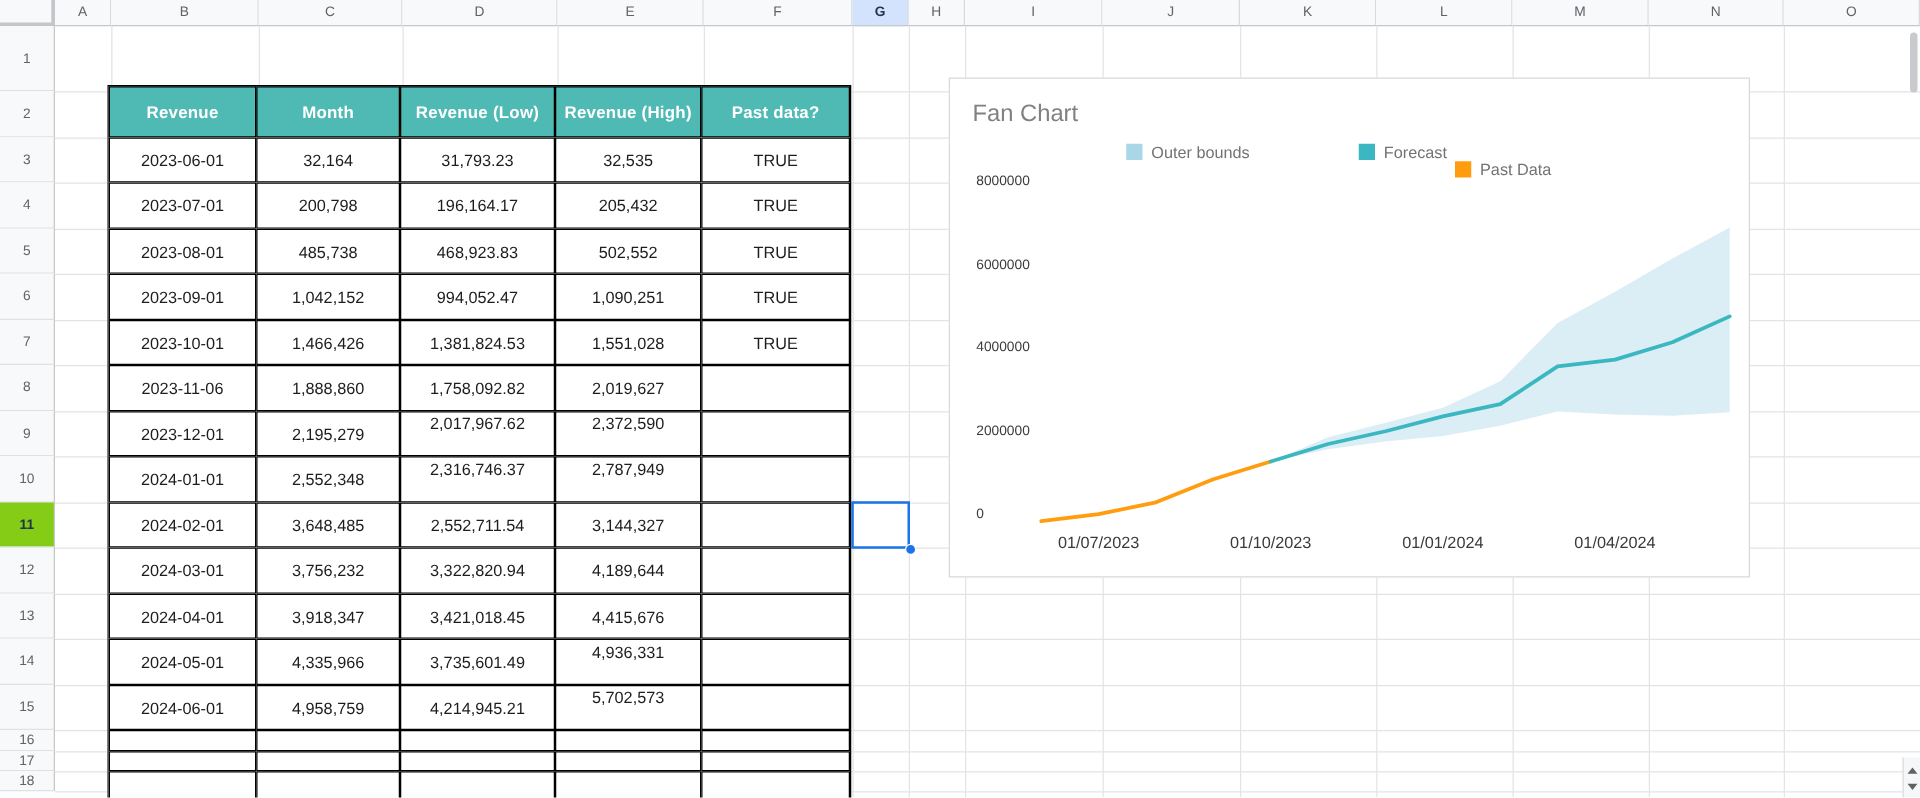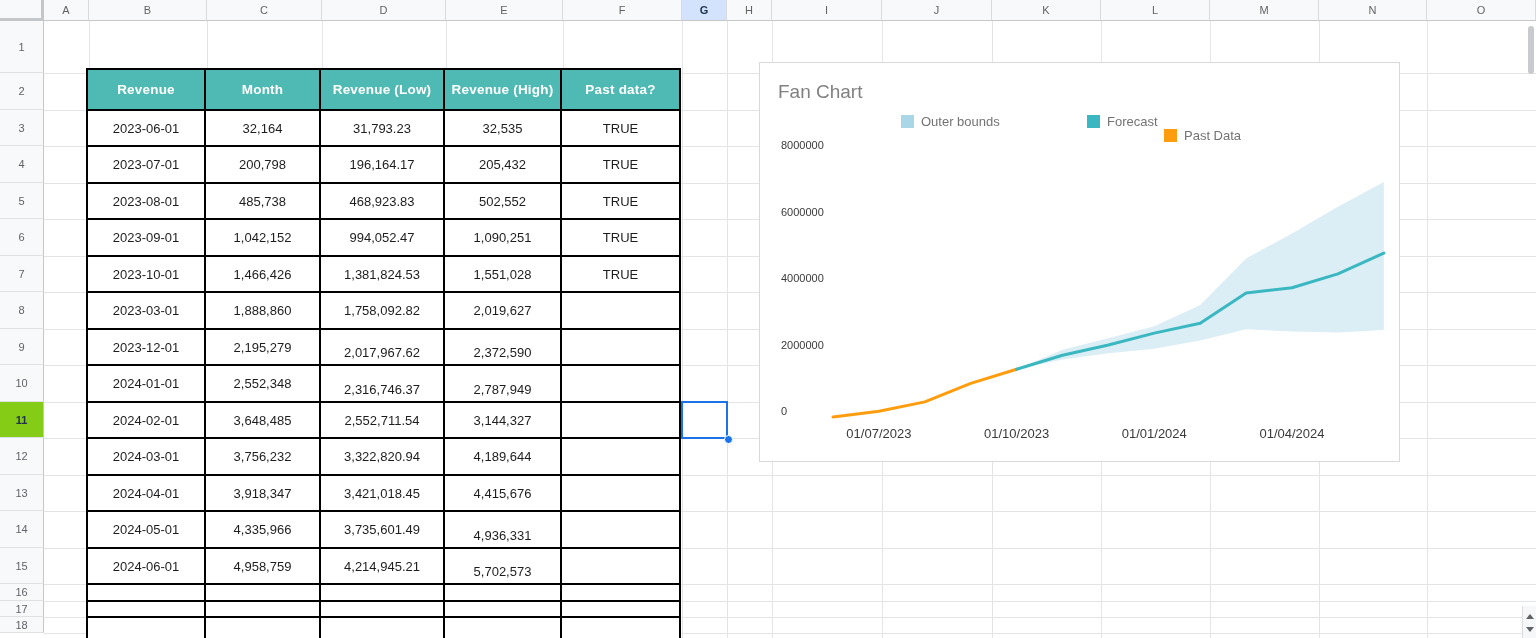--- a/index.html
+++ b/index.html
@@ -21,21 +21,21 @@
   .row-header.selected { background:#84cc16; color:#20344d; font-weight:bold; }
   .gl-v { position:absolute; width:1px; top:21px; bottom:0; background:#e3e4e5; z-index:0; }
   .gl-h { position:absolute; height:1px; left:44px; right:0; background:#e3e4e5; z-index:0; }
 
   
   #sheet-table { position:absolute; left:86px; top:68px; display:grid; z-index:2;
                  border:1.5px solid #000; background:#fff; }
   .tcell { border:1.5px solid #000; background:#fff; display:flex; align-items:center;
            justify-content:center; font-size:13px; color:#1d1d1f; overflow:hidden; }
   .tcell.head { background:#4fb9b3; color:#fff; font-weight:bold; font-size:13.5px; letter-spacing:.2px; }
-  .tcell.valign-bottom { align-items:flex-end; padding-bottom:4px; }
+  .tcell.valign-bottom { align-items:flex-end; padding-bottom:18px; }
 
   
   #sel-box { position:absolute; left:681px; top:401px; width:47px; height:38px;
              border:2px solid #1a73e8; z-index:4; }
   #sel-handle { position:absolute; left:41px; top:32px; width:9px; height:9px; border-radius:50%;
                 background:#1a73e8; border:1px solid #fff; }
 
   
   #chart-card { position:absolute; left:759px; top:62px; width:641px; height:400px;
                 background:#fff; border:1px solid #d8d9da; z-index:3; }
@@ -158,21 +158,21 @@
     <div class="tcell">2023-09-01</div>
     <div class="tcell">1,042,152</div>
     <div class="tcell">994,052.47</div>
     <div class="tcell">1,090,251</div>
     <div class="tcell">TRUE</div>
     <div class="tcell">2023-10-01</div>
     <div class="tcell">1,466,426</div>
     <div class="tcell">1,381,824.53</div>
     <div class="tcell">1,551,028</div>
     <div class="tcell">TRUE</div>
-    <div class="tcell">2023-03-01</div>
+    <div class="tcell">2023-11-06</div>
     <div class="tcell">1,888,860</div>
     <div class="tcell">1,758,092.82</div>
     <div class="tcell">2,019,627</div>
     <div class="tcell"></div>
     <div class="tcell">2023-12-01</div>
     <div class="tcell">2,195,279</div>
     <div class="tcell valign-bottom">2,017,967.62</div>
     <div class="tcell valign-bottom">2,372,590</div>
     <div class="tcell"></div>
     <div class="tcell">2024-01-01</div>

